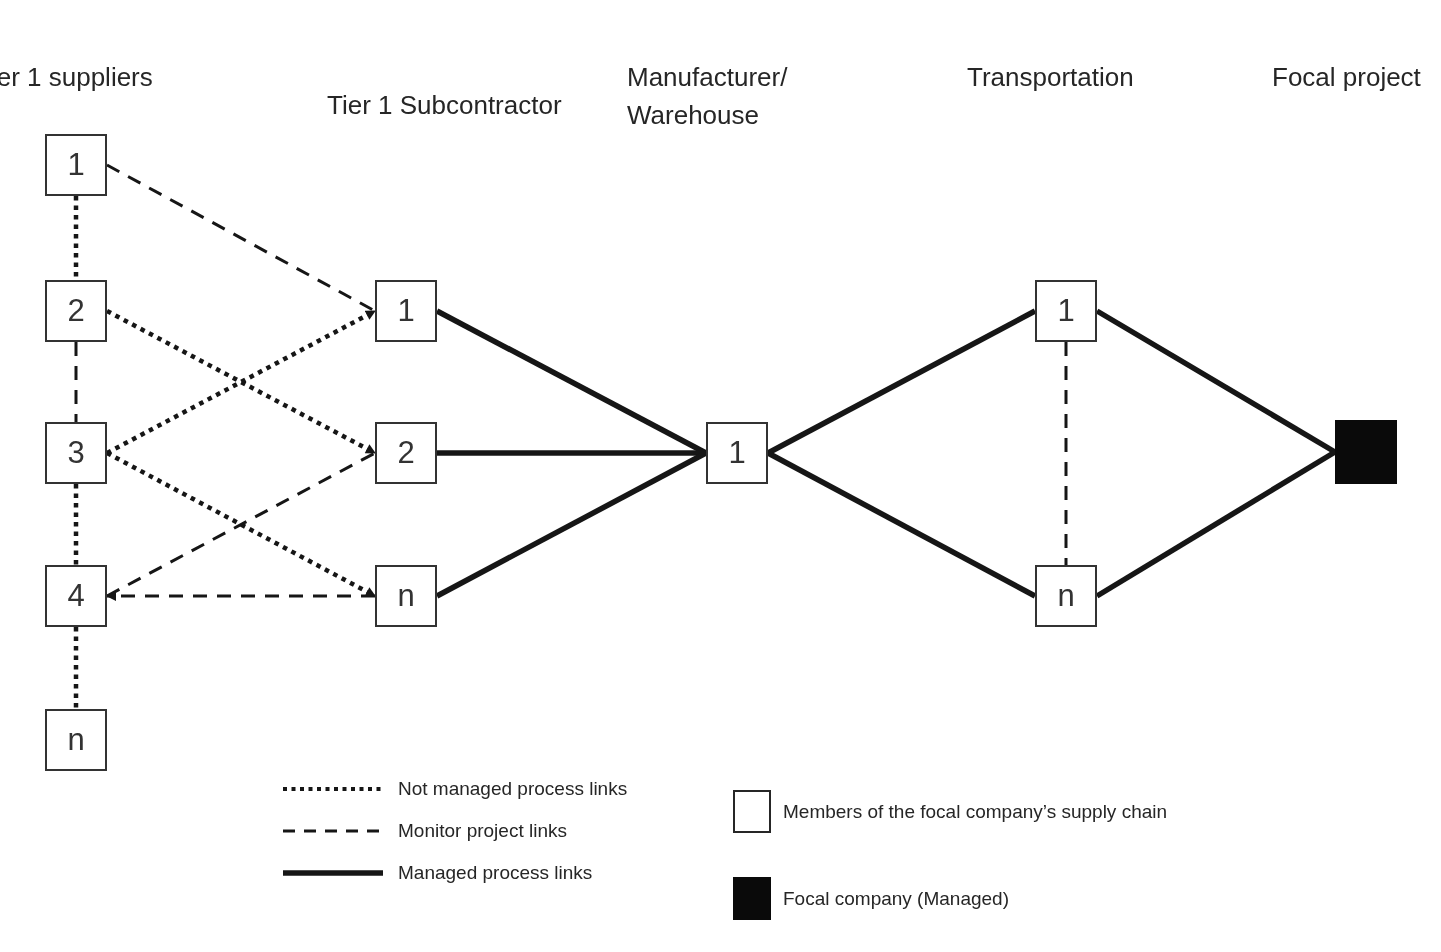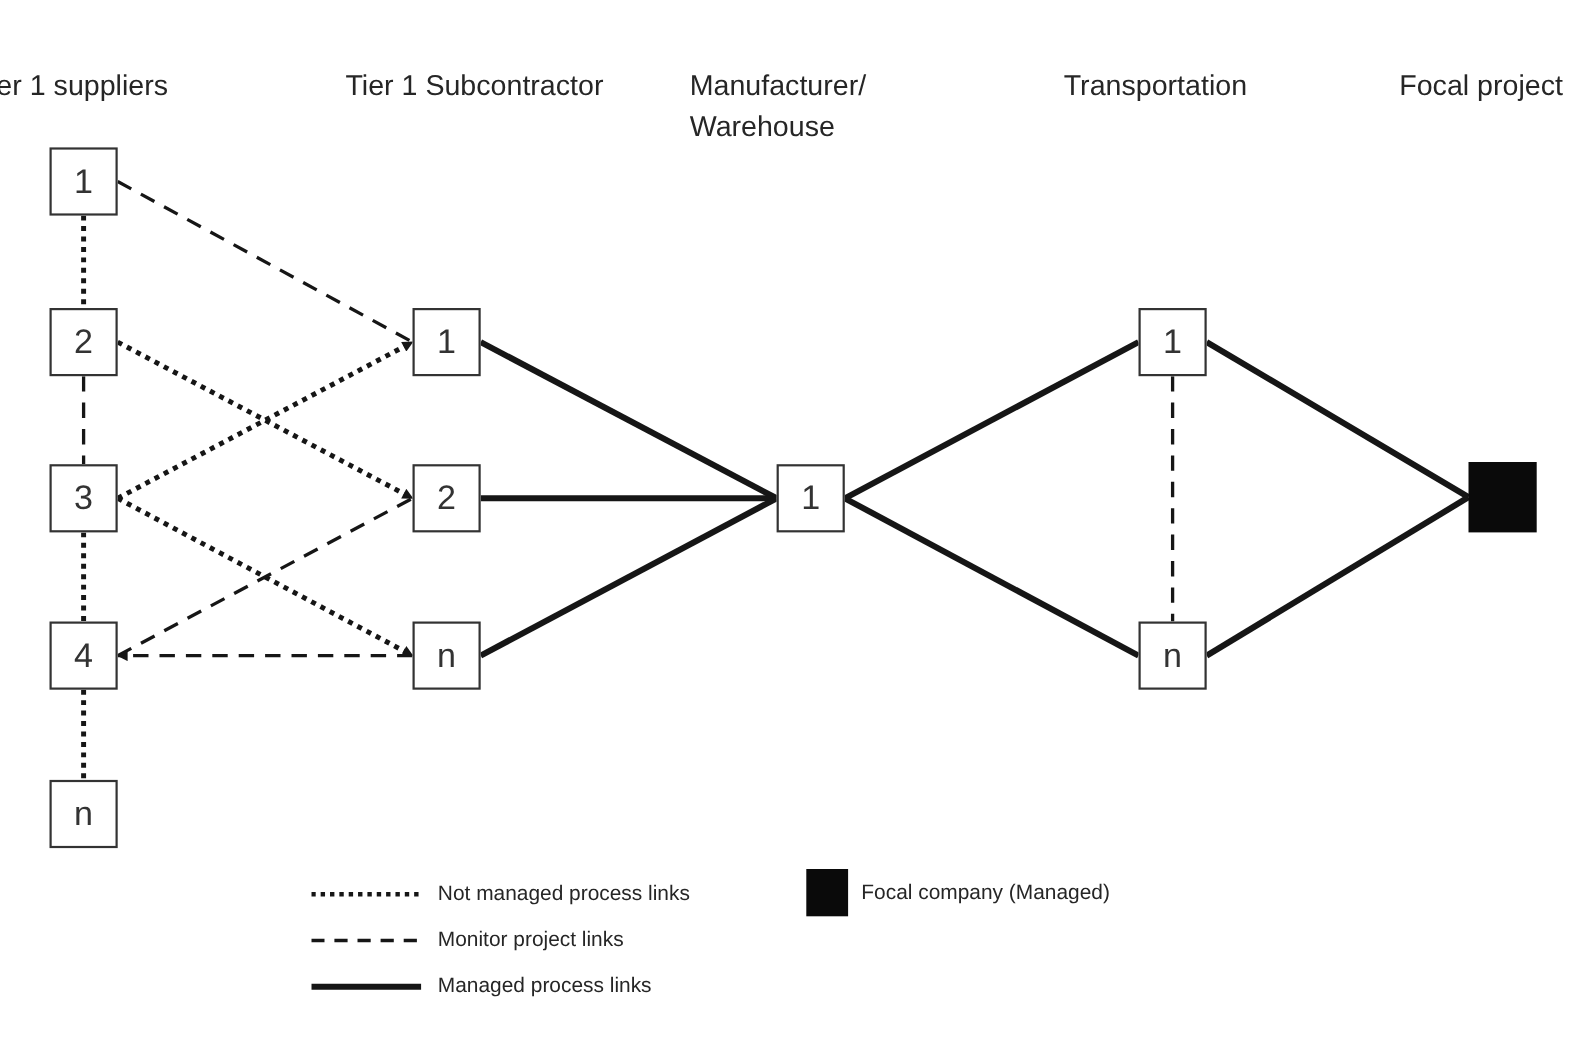--- a/index.html
+++ b/index.html
@@ -14,21 +14,21 @@
   
   .col-header{
     position:absolute;
     top:58px;
     font-size:26px;
     line-height:38px;
     color:#262626;
     white-space:pre-line;
   }
   #hdr-suppliers{left:-24px;}
-  #hdr-subcontractor{left:314px;}
+  #hdr-subcontractor{left:327px;margin-top:28px;}
   #hdr-manufacturer{left:627px;}
   #hdr-transportation{left:967px;}
   #hdr-hybrid{left:1272px;white-space:nowrap;}
   
   #edge-layer{position:absolute;left:0;top:0;}
   .edge{stroke:#161616;fill:none;}
   .edge.not_managed{stroke-width:4.5;stroke-dasharray:4.5 5;stroke-linecap:butt;}
   .edge.monitor{stroke-width:3;stroke-dasharray:14 10;}
   .edge.managed{stroke-width:5.5;}
   
@@ -37,21 +37,21 @@
     box-sizing:border-box;
     background:#ffffff;
     border:2px solid #333333;
     font-size:31px;
     color:#333333;
     text-align:center;
     display:flex;align-items:center;justify-content:center;
   }
   .node.focal{background:#0a0a0a;border:none;}
   
-  #legend-links{position:absolute;left:283px;top:798px;}
+  #legend-links{position:absolute;left:283px;top:774px;}
   .legend-link-row{display:flex;align-items:center;height:30px;margin-bottom:12px;}
   .legend-swatch{width:100px;height:8px;flex:0 0 auto;}
   .legend-link-label{margin-left:15px;font-size:19px;color:#262626;white-space:nowrap;}
   .lg-line{stroke:#161616;fill:none;}
   .lg-dot{stroke-width:4;stroke-dasharray:4 4.5;}
   .lg-dash{stroke-width:3;stroke-dasharray:12 9;}
   .lg-solid{stroke-width:5.5;}
   #legend-nodes{position:absolute;left:733px;top:790px;}
   .legend-node-row{display:flex;align-items:center;}
   #legend-member-row{margin-bottom:44px;}
@@ -128,19 +128,23 @@
     </div>
     <div class="legend-link-row">
       <svg class="legend-swatch" width="100" height="8" viewBox="0 0 100 8">
         <line class="lg-line lg-solid" x1="0" y1="4" x2="100" y2="4"></line>
       </svg>
       <span class="legend-link-label">Managed process links</span>
     </div>
   </div>
 
   <div id="legend-nodes">
+    <div class="legend-node-row" id="legend-member-row">
+      <span class="legend-sq member"></span>
+      <span class="legend-node-label">Members of the focal company’s supply chain</span>
+    </div>
     <div class="legend-node-row">
       <span class="legend-sq focal"></span>
       <span class="legend-node-label">Focal company (Managed)</span>
     </div>
   </div>
 
 </div>
 
 </body></html>

